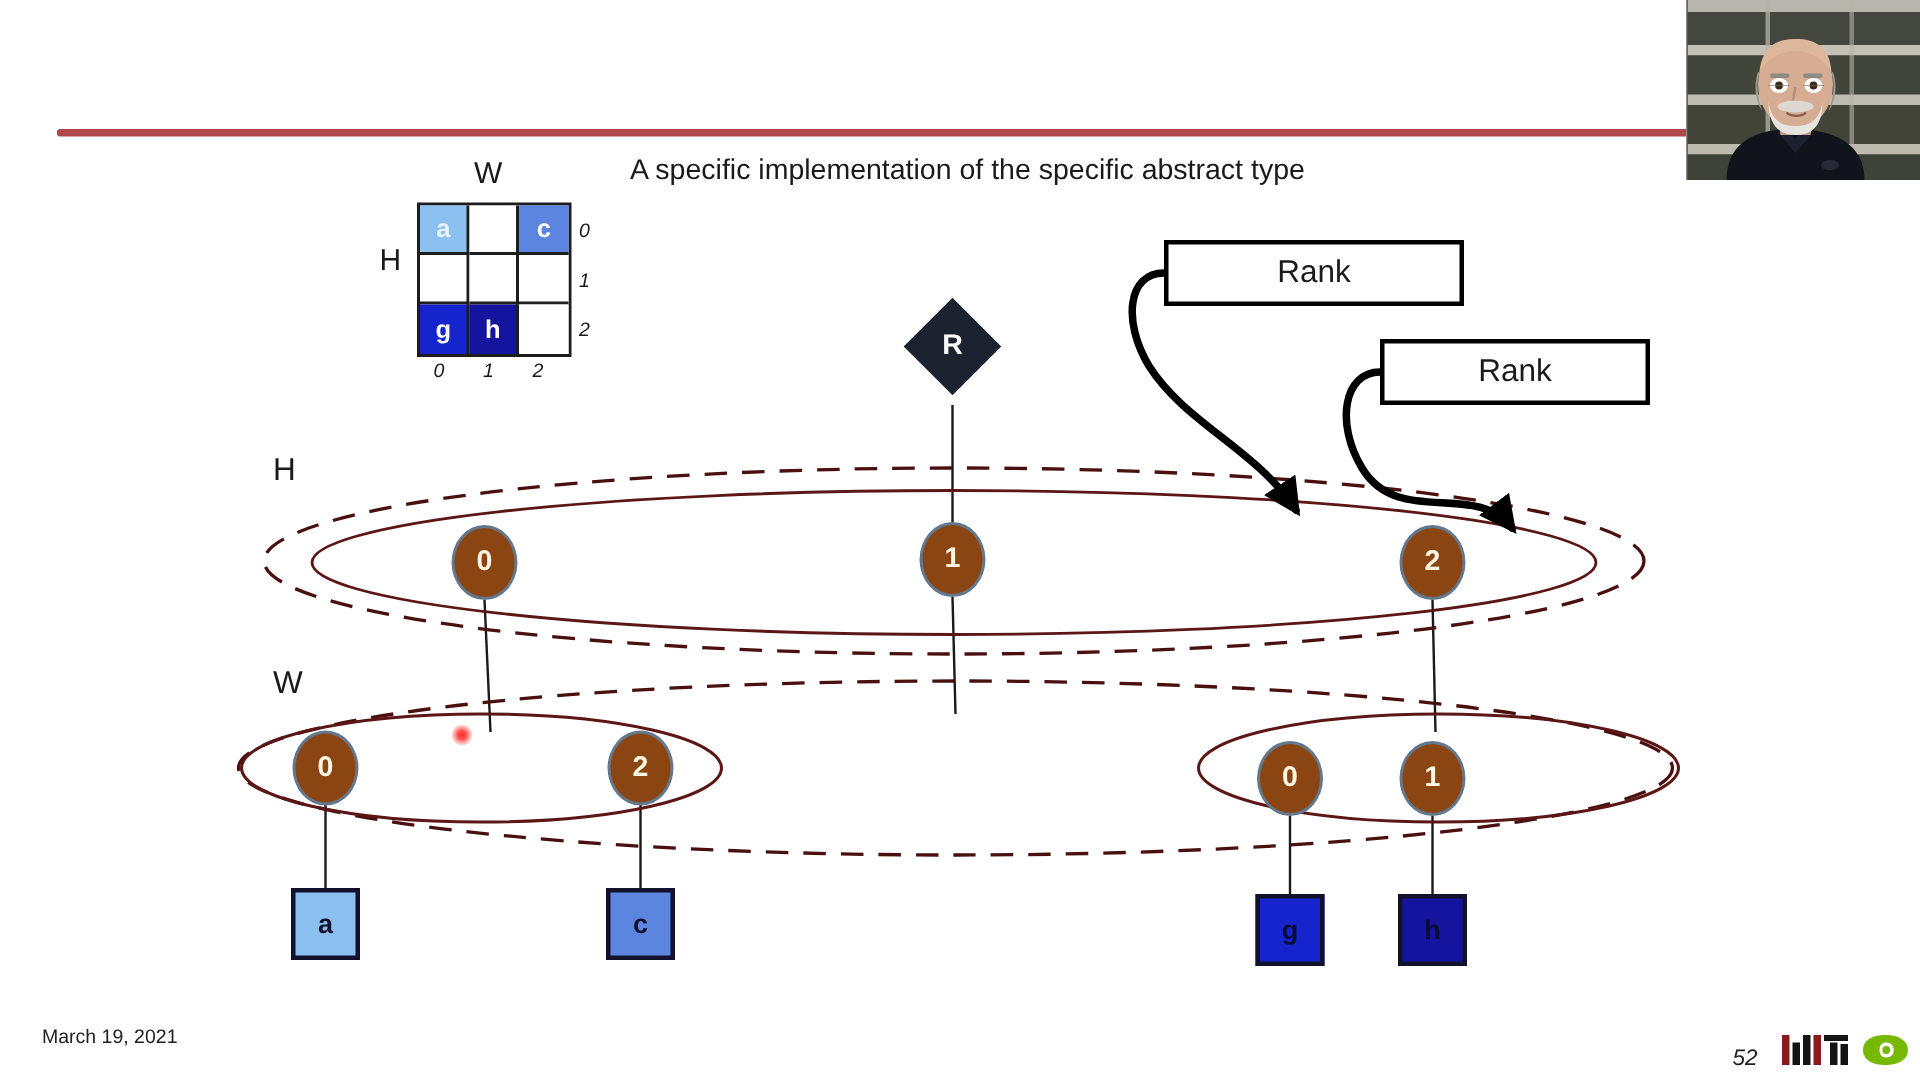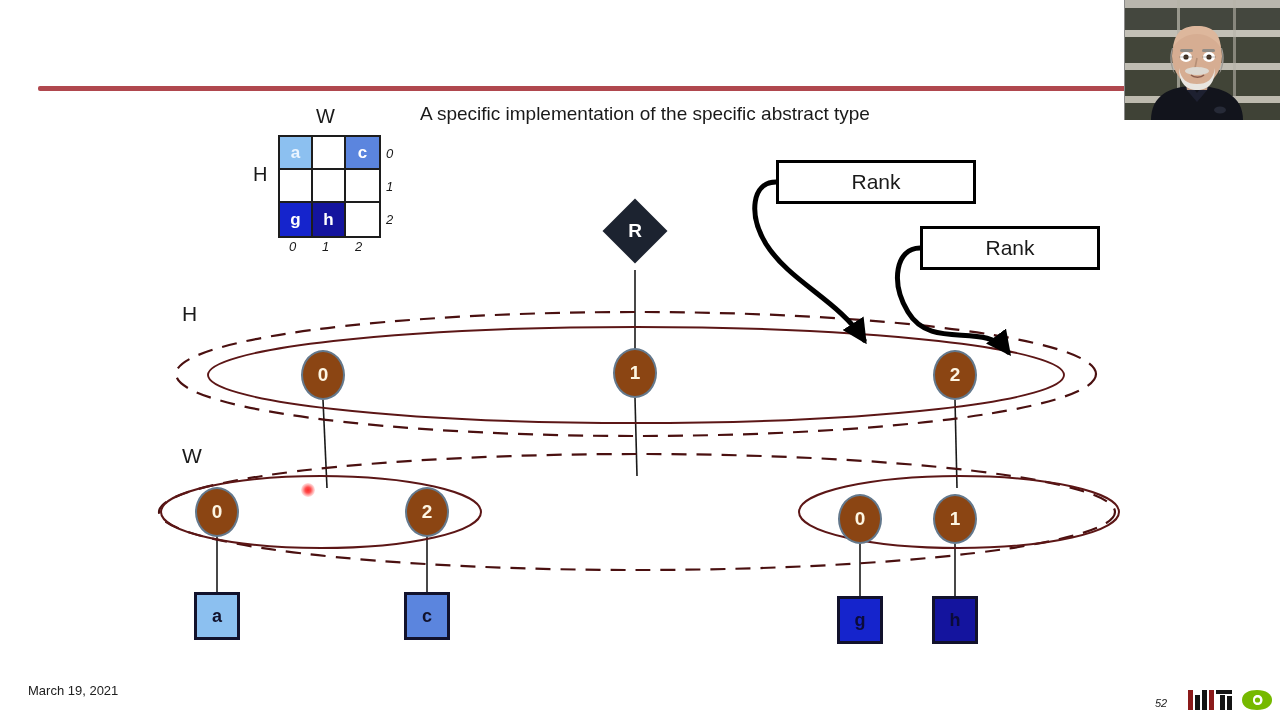--- a/index.html
+++ b/index.html
@@ -201,21 +201,21 @@
     position: absolute;
     left: 28px;
     top: 683px;
     font-size: 13px;
     color: #202020;
   }
   #slide-number {
     position: absolute;
     left: 1155px;
     top: 697px;
-    font-size: 11px;
+    font-size: 15px;
     font-style: italic;
     color: #202020;
   }
   #logo-mit {
     position: absolute;
     left: 1188px;
     top: 690px;
     width: 48px;
     height: 20px;
   }

